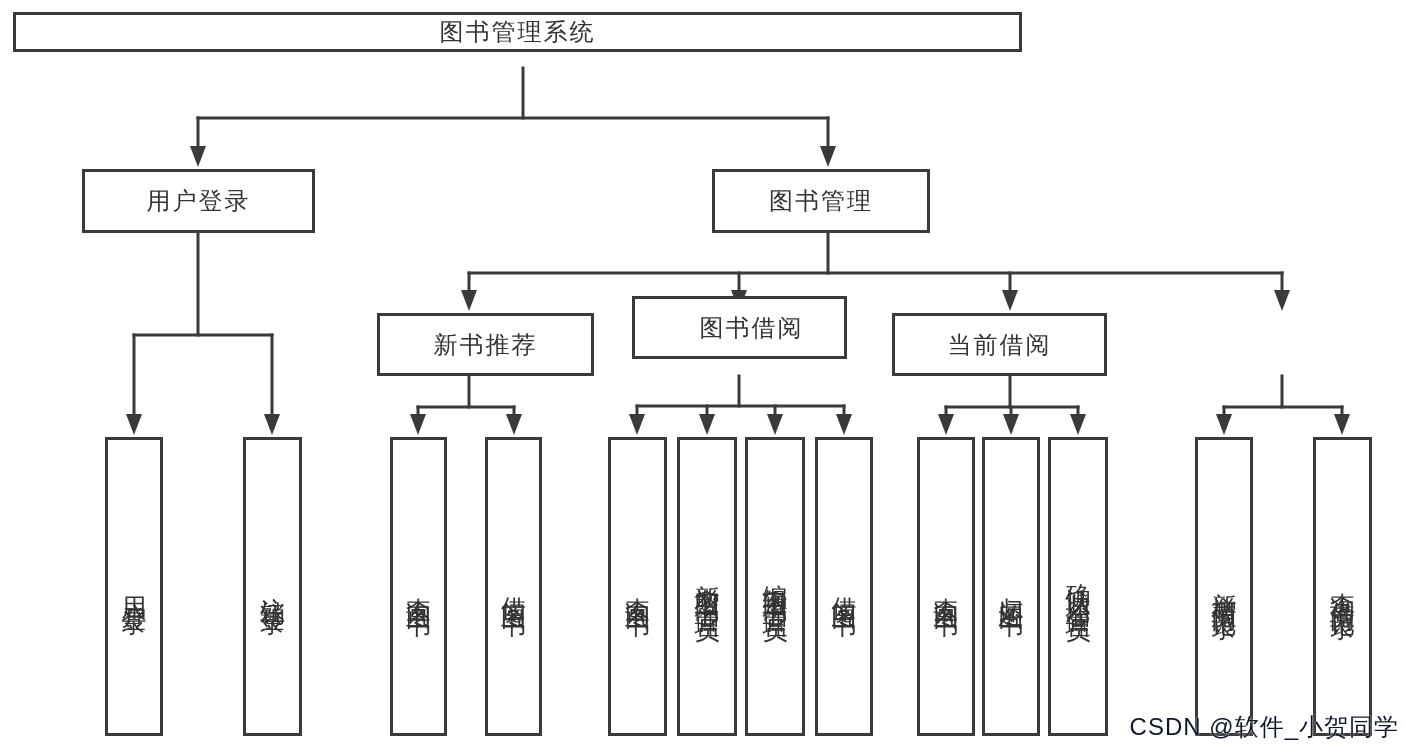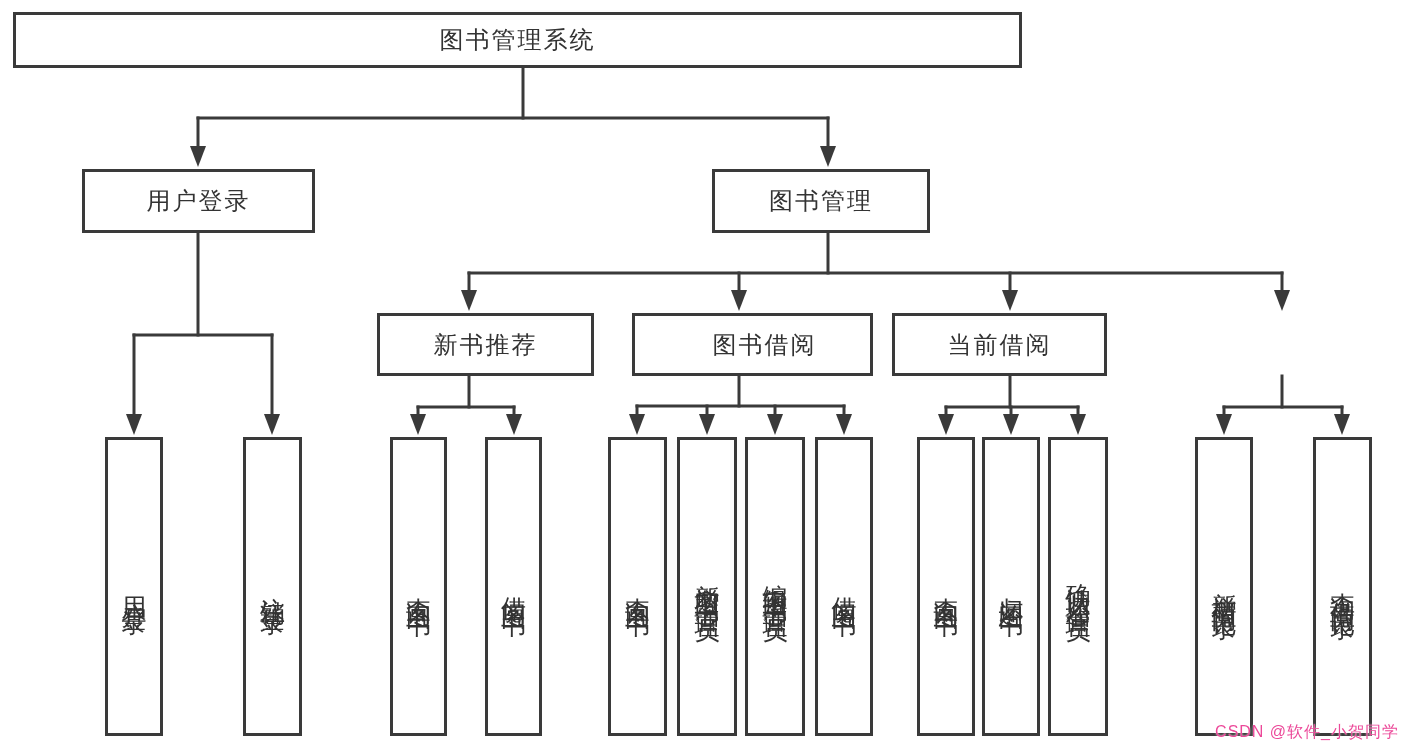--- a/index.html
+++ b/index.html
@@ -38,22 +38,22 @@
     writing-mode: vertical-rl;
     font-size: 25px;
     letter-spacing: 5px;
     line-height: 1;
     white-space: nowrap;
   }
   .watermark {
     position: absolute;
     right: 6px;
     bottom: 4px;
-    font-size: 16px;
-    color: #ec4899;
+    font-size: 24px;
+    color: #0f172a;
     letter-spacing: 1px;
     z-index: 5;
     text-shadow: 0 0 2px #ffffff;
   }
 </style>
 </head>
 <body>
 
 <div class="canvas">
 
@@ -123,35 +123,35 @@
 
       <polygon points="938,414 954,414 946,435"></polygon>
       <polygon points="1003,414 1019,414 1011,435"></polygon>
       <polygon points="1070,414 1086,414 1078,435"></polygon>
 
       <polygon points="1216,414 1232,414 1224,435"></polygon>
       <polygon points="1334,414 1350,414 1342,435"></polygon>
     </g>
   </svg>
 
-  <div class="box h" style="left:13px; top:12px; width:1009px; height:56px;">
+  <div class="box h" style="left:13px; top:12px; width:1009px; height:40px;">
     <span>图书管理系统</span>
   </div>
 
   <div class="box h" style="left:82px; top:169px; width:233px; height:64px;">
     <span>用户登录</span>
   </div>
   <div class="box h" style="left:712px; top:169px; width:218px; height:64px;">
     <span>图书管理</span>
   </div>
 
   <div class="box h" style="left:377px; top:313px; width:217px; height:63px;">
     <span>新书推荐</span>
   </div>
-  <div class="box h" style="left:632px; top:313px; width:241px; height:63px;padding-left:24px;">
+  <div class="box h" style="left:632px; top:296px; width:215px; height:63px;padding-left:24px;">
     <span>图书借阅</span>
   </div>
   <div class="box h" style="left:892px; top:313px; width:215px; height:63px;">
     <span>当前借阅</span>
   </div>
 
   <div class="box v" style="left:105px; top:437px; width:58px; height:299px;">
     <span>用户登录</span>
   </div>
   <div class="box v" style="left:243px; top:437px; width:59px; height:299px;">

